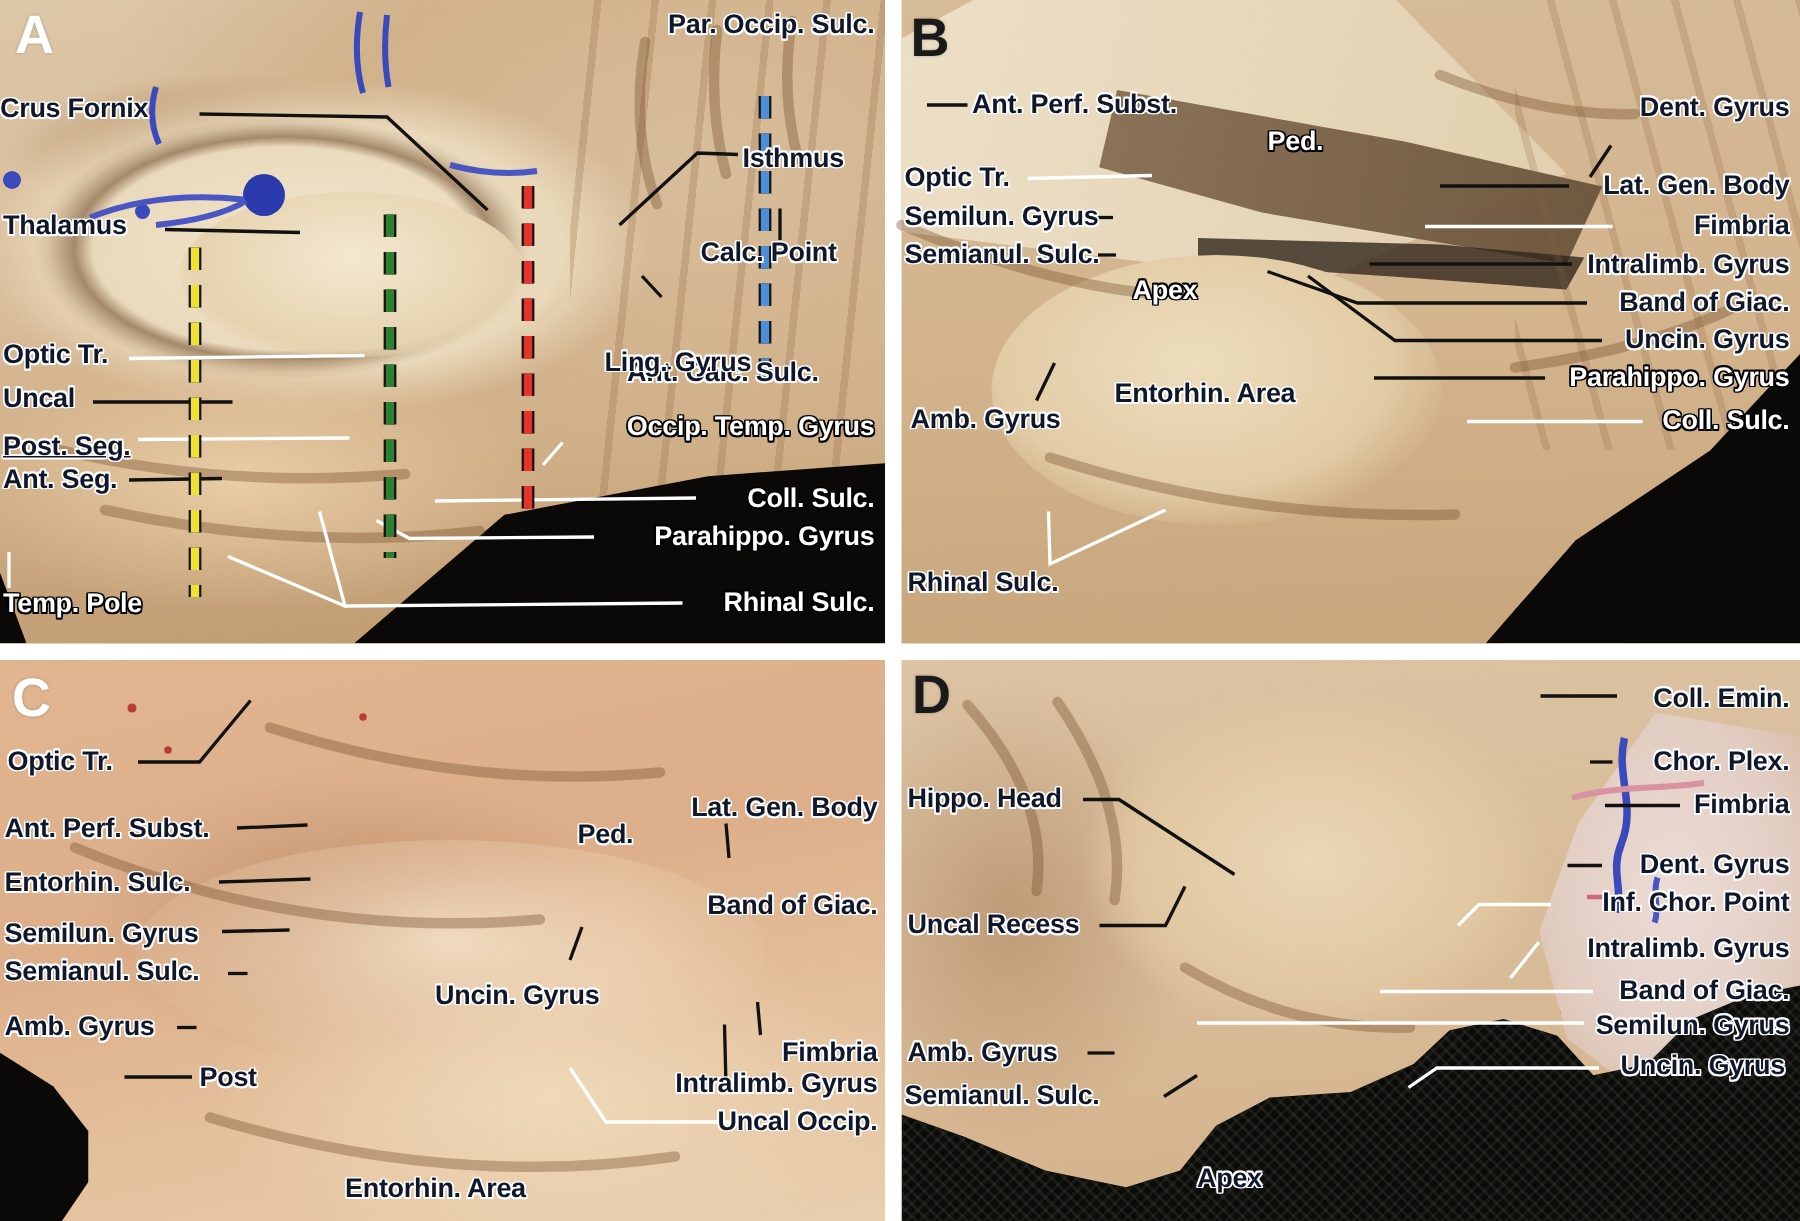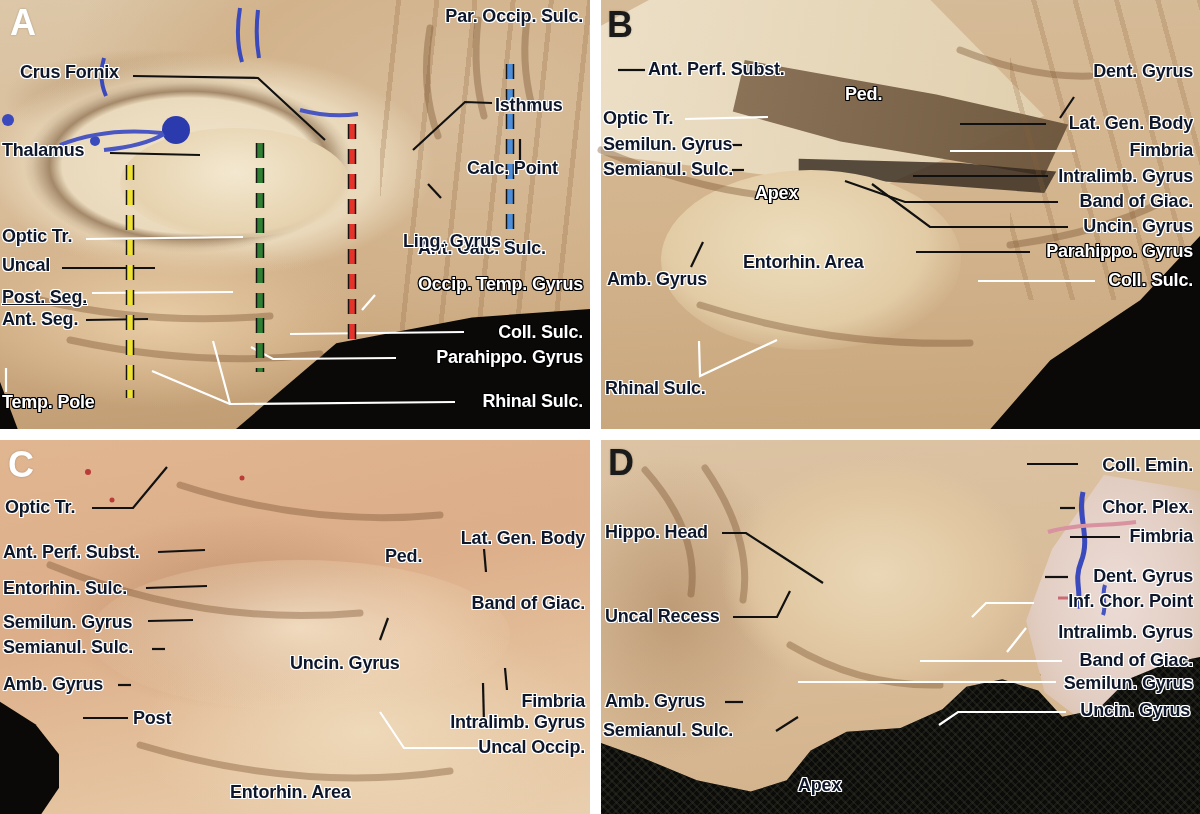--- a/index.html
+++ b/index.html
@@ -208,21 +208,21 @@
         <polyline points="798,682 1056,682" fill="none" stroke="#ffffff" stroke-width="2.2"></polyline>
         <polyline points="725,702 743,702" fill="none" stroke="#111111" stroke-width="2.2"></polyline>
         <polyline points="939,725 958,712 1066,712" fill="none" stroke="#ffffff" stroke-width="2.2"></polyline>
         <polyline points="776,731 798,717" fill="none" stroke="#111111" stroke-width="2.2"></polyline>
       </g>
   </svg>
 
   <div id="labels">
       <div class="panel-letter" style="left: 10px; top: 4px; color: rgb(255, 255, 255);">A</div>
       <div class="lbl black" style="right: 617px; top: 6px;">Par. Occip. Sulc.</div>
-      <div class="lbl black" style="left: 20px; top: 62px;">Crus Fornix</div>
+      <div class="lbl black" style="left: 0; top: 62px;">Crus Fornix</div>
       <div class="lbl black" style="left: 495px; top: 95px;">Isthmus</div>
       <div class="lbl black" style="left: 2px; top: 140px;">Thalamus</div>
       <div class="lbl black" style="left: 467px; top: 158px;">Calc. Point</div>
       <div class="lbl black" style="left: 418px; top: 201px; margin-top: 37px;">Ant. Calc. Sulc.</div>
       <div class="lbl black" style="left: 2px; top: 226px;">Optic Tr.</div>
       <div class="lbl black" style="left: 403px; top: 231px;">Ling. Gyrus</div>
       <div class="lbl black" style="left: 2px; top: 255px;">Uncal</div>
       <div class="lbl white" style="right: 617px; top: 274px;">Occip. Temp. Gyrus</div>
       <div class="lbl black" style="left: 2px; top: 287px; text-decoration: underline;">Post. Seg.</div>
       <div class="lbl black" style="left: 2px; top: 309px;">Ant. Seg.</div>

